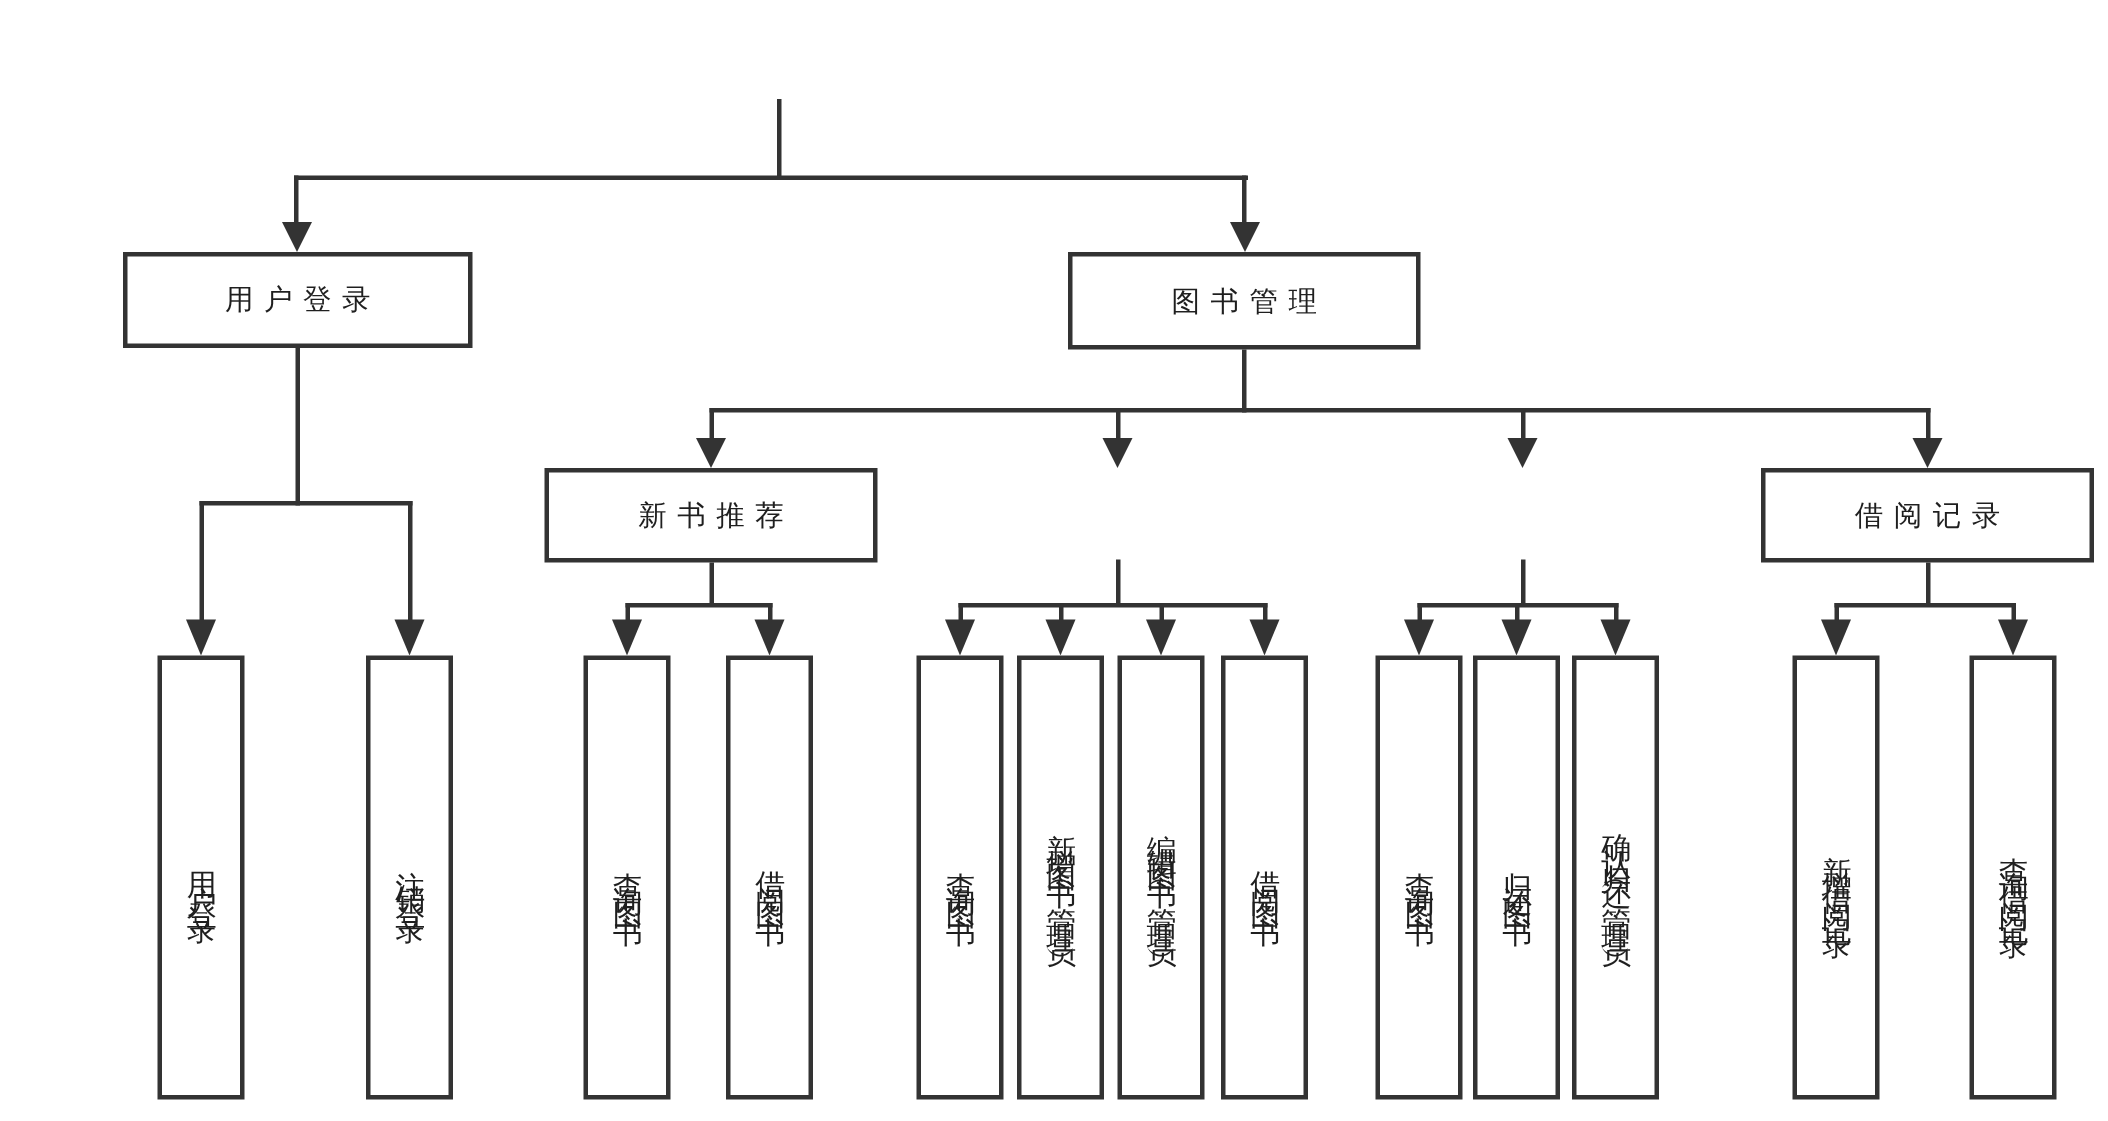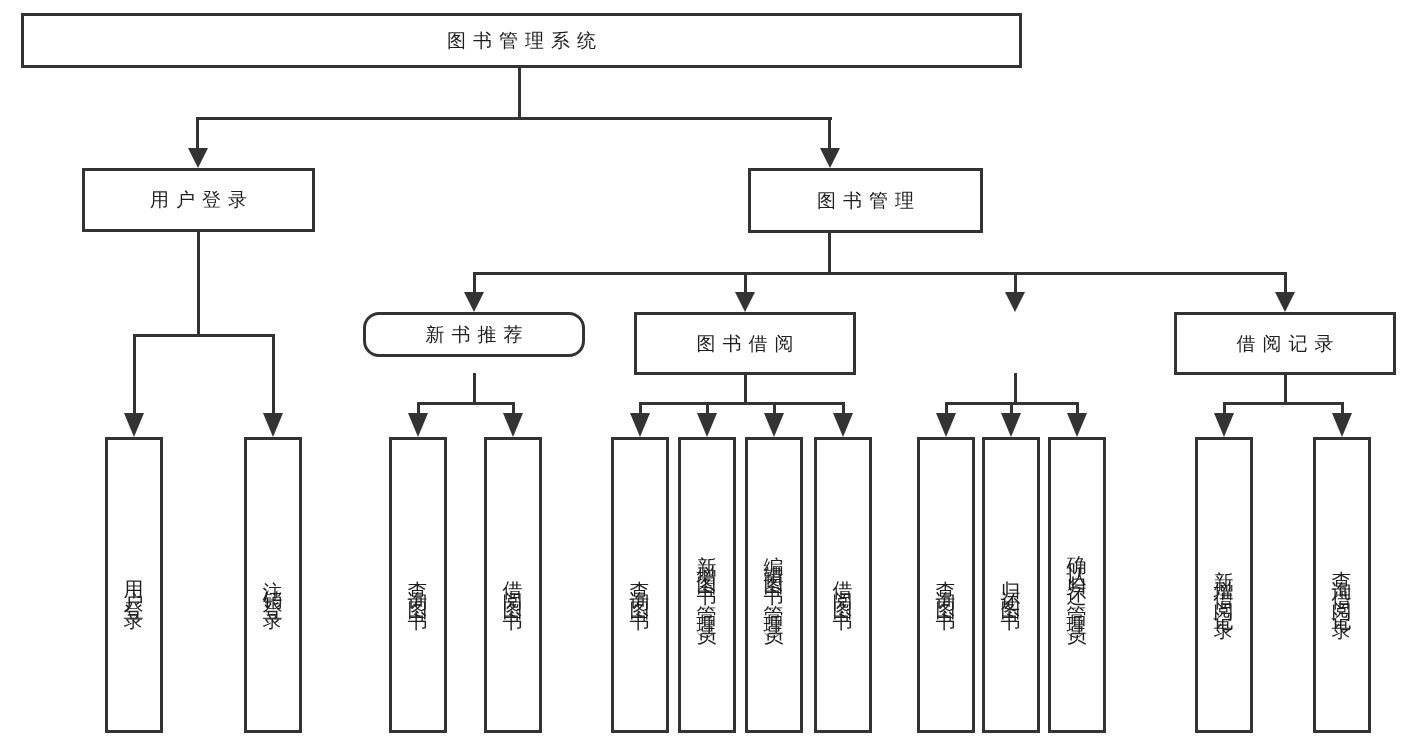--- a/index.html
+++ b/index.html
@@ -67,35 +67,32 @@
     white-space: nowrap;
     z-index: 5;
     letter-spacing: 1px;
   }
 </style>
 </head>
 <body>
 
 <div class="canvas">
 
-  <div class="box" style="left:21px; top:13px; width:1001px; height:55px;">
-    <span class="hlabel">图书管理系统</span>
-  </div>
 
   <div class="line" style="left:518px; top:66px; width:3px; height:54px;"></div>
   <div class="line" style="left:196px; top:117px; width:636px; height:3px;"></div>
   <div class="line" style="left:196px; top:117px; width:3px; height:33px;"></div>
   <div class="line" style="left:828px; top:117px; width:3px; height:33px;"></div>
   <div class="arrow" style="left:188px; top:148px;"></div>
   <div class="arrow" style="left:820px; top:148px;"></div>
 
   <div class="box" style="left:82px; top:168px; width:233px; height:64px;">
     <span class="hlabel">用户登录</span>
   </div>
-  <div class="box" style="left:748px; top:168px; width:235px; height:65px;">
+  <div class="box" style="left:712px; top:168px; width:235px; height:65px;">
     <span class="hlabel">图书管理</span>
   </div>
 
   <div class="line" style="left:197px; top:230px; width:3px; height:107px;"></div>
   <div class="line" style="left:133px; top:334px; width:142px; height:3px;"></div>
   <div class="line" style="left:133px; top:334px; width:3px; height:84px;"></div>
   <div class="line" style="left:272px; top:334px; width:3px; height:84px;"></div>
   <div class="arrow tall" style="left:124px; top:413px;"></div>
   <div class="arrow tall" style="left:263px; top:413px;"></div>
 
@@ -103,25 +100,22 @@
   <div class="line" style="left:473px; top:272px; width:814px; height:3px;"></div>
   <div class="line" style="left:473px; top:272px; width:3px; height:22px;"></div>
   <div class="line" style="left:744px; top:272px; width:3px; height:22px;"></div>
   <div class="line" style="left:1014px; top:272px; width:3px; height:22px;"></div>
   <div class="line" style="left:1284px; top:272px; width:3px; height:22px;"></div>
   <div class="arrow" style="left:464px; top:292px;"></div>
   <div class="arrow" style="left:735px; top:292px;"></div>
   <div class="arrow" style="left:1005px; top:292px;"></div>
   <div class="arrow" style="left:1275px; top:292px;"></div>
 
-  <div class="box" style="left:363px; top:312px; width:222px; height:45px;border-radius:16px;">
+  <div class="box" style="left:363px; top:312px; width:222px; height:63px;">
     <span class="hlabel">新书推荐</span>
-  </div>
-  <div class="box" style="left:634px; top:312px; width:222px; height:63px;">
-    <span class="hlabel">图书借阅</span>
   </div>
   <div class="box" style="left:1174px; top:312px; width:222px; height:63px;">
     <span class="hlabel">借阅记录</span>
   </div>
 
   <div class="line" style="left:473px; top:373px; width:3px; height:31px;"></div>
   <div class="line" style="left:417px; top:402px; width:98px; height:3px;"></div>
   <div class="line" style="left:417px; top:402px; width:3px; height:15px;"></div>
   <div class="line" style="left:512px; top:402px; width:3px; height:15px;"></div>
   <div class="arrow tall" style="left:408px; top:413px;"></div>

